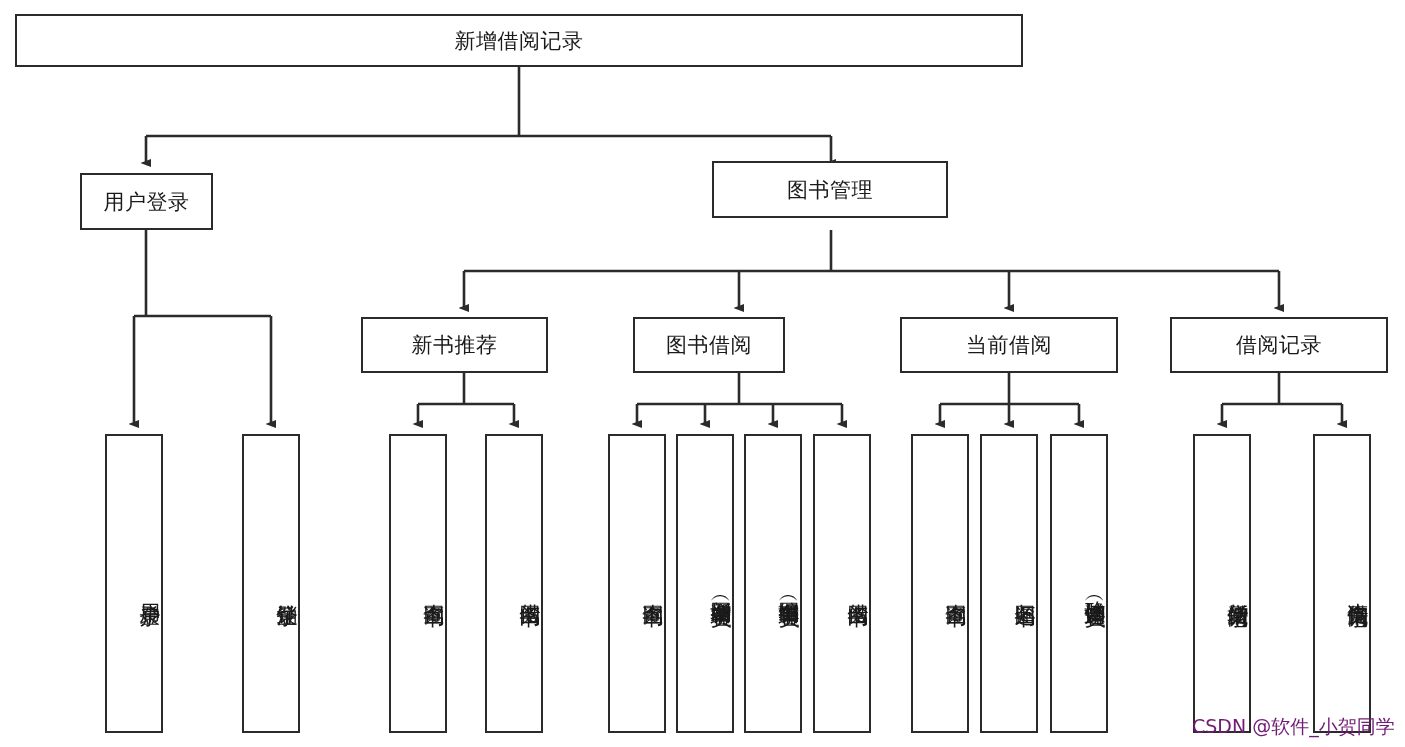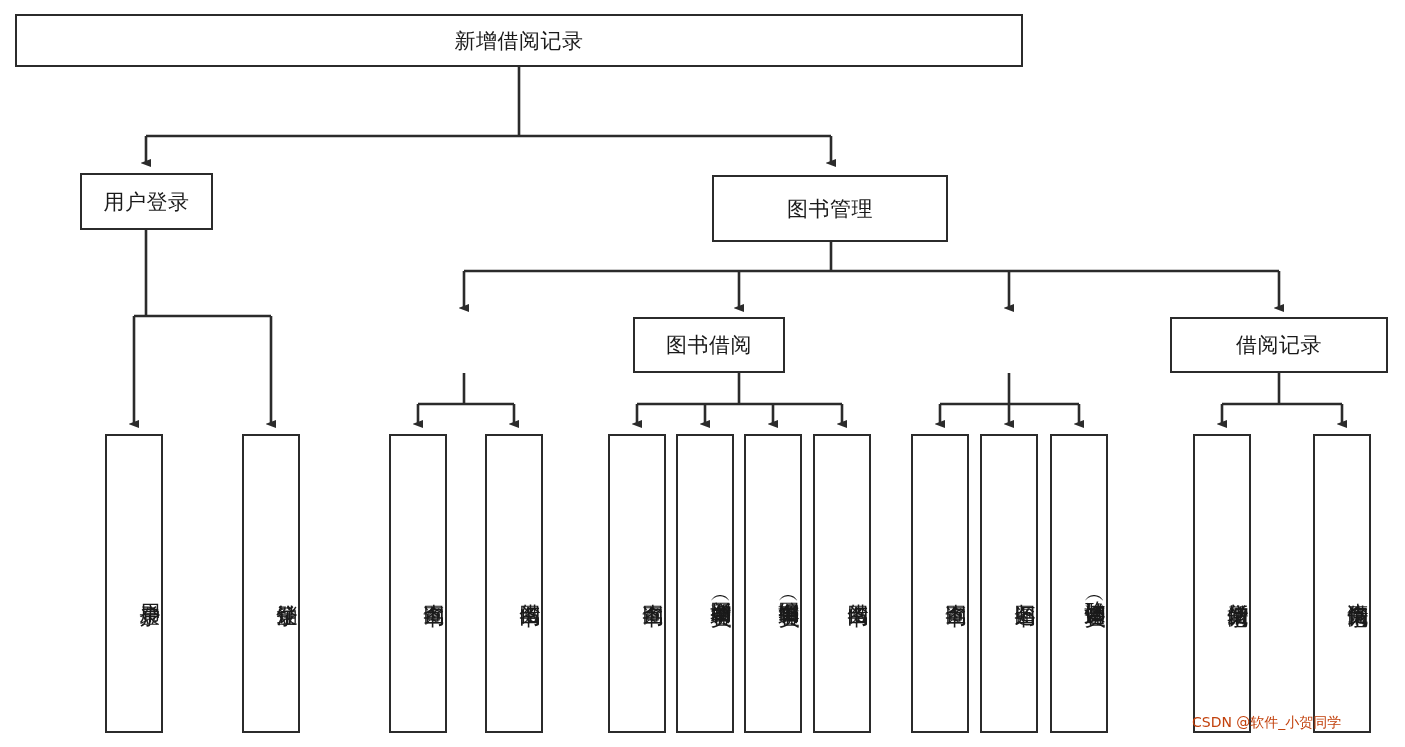--- a/index.html
+++ b/index.html
@@ -52,22 +52,22 @@
   }
   .node-v span {
     writing-mode: vertical-rl;
     text-orientation: upright;
     display: block;
   }
   #watermark {
     position: absolute;
     left: 1192px;
     top: 714px;
-    font-size: 14px;
-    color: #c2410c;
+    font-size: 19px;
+    color: #701a75;
     white-space: nowrap;
     pointer-events: none;
     font-family: "DejaVu Sans", "Liberation Sans", sans-serif;
   }
 </style>
 </head>
 <body>
 
 <div id="canvas">
 
@@ -121,26 +121,32 @@
     </g>
   </svg>
 
   <div class="node node-h" style="left:15px; top:14px; width:1008px; height:53px;">
     <span>新增借阅记录</span>
   </div>
 
   <div class="node node-h" style="left:80px; top:173px; width:133px; height:57px;">
     <span>用户登录</span>
   </div>
-  <div class="node node-h" style="left:712px; top:175px; width:236px; height:67px;">
+  <div class="node node-h" style="left:712px; top:161px; width:236px; height:57px;">
     <span>图书管理</span>
   </div>
 
+  <div class="node node-h" style="left:361px; top:317px; width:187px; height:56px;">
+    <span>新书推荐</span>
+  </div>
   <div class="node node-h" style="left:633px; top:317px; width:152px; height:56px;text-align:center;">
     <span>图书借阅</span>
+  </div>
+  <div class="node node-h" style="left:900px; top:317px; width:218px; height:56px;">
+    <span>当前借阅</span>
   </div>
   <div class="node node-h" style="left:1170px; top:317px; width:218px; height:56px;text-align:right;">
     <span>借阅记录</span>
   </div>
 
   <div class="node node-v" style="left:105px; top:434px; width:58px; height:299px;">
     <span>用户登录</span>
   </div>
   <div class="node node-v" style="left:242px; top:434px; width:58px; height:299px;">
     <span>注销登录</span>

